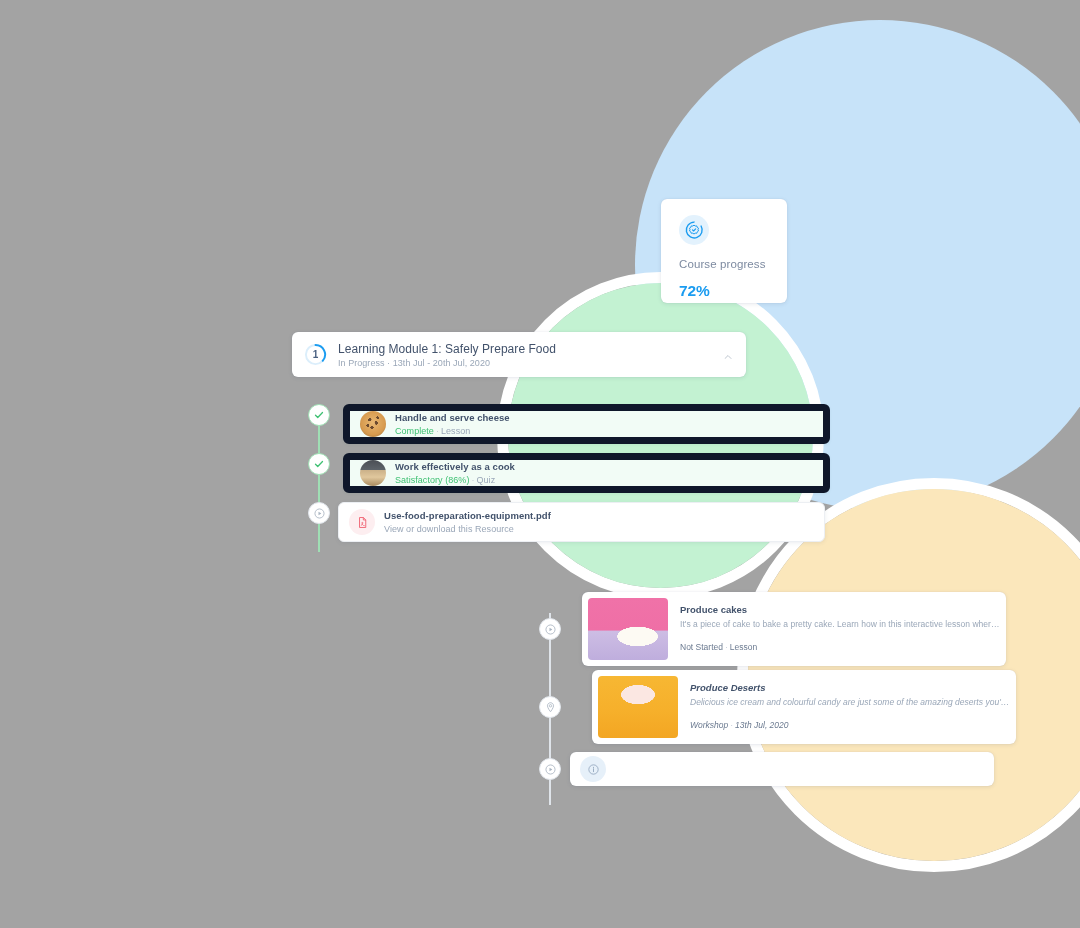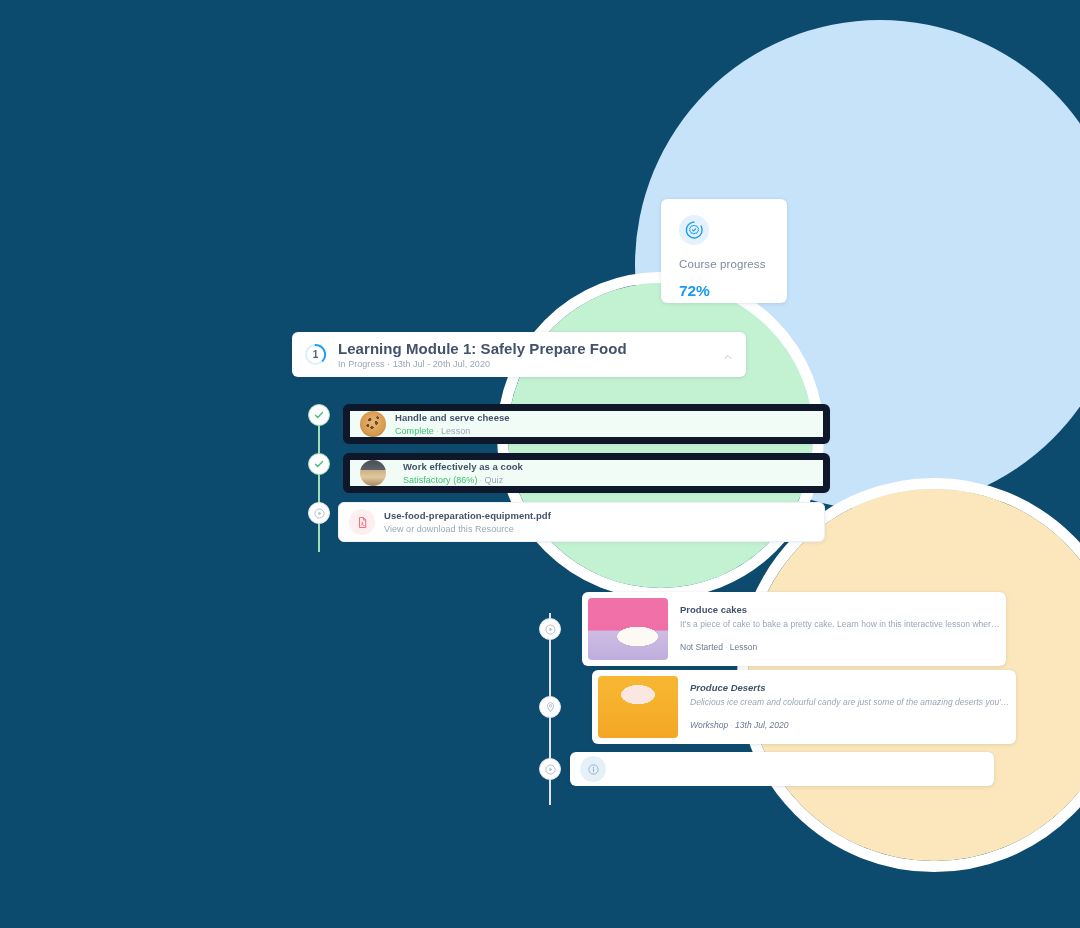--- a/index.html
+++ b/index.html
@@ -2,21 +2,21 @@
 <html><head>
 <meta charset="utf-8">
 <style>
   * { box-sizing: border-box; margin: 0; padding: 0; }
   html, body {
     width: 1080px; height: 928px;
     background: #ffffff;
     font-family: "Liberation Sans", sans-serif;
     overflow: hidden;
   }
-  #stage { position: relative; width: 1080px; height: 928px; overflow: hidden; background:#0c4a6e;padding-left:28px; }
+  #stage { position: relative; width: 1080px; height: 928px; overflow: hidden; background:#a3a3a3;padding-left:28px; }
 
   
   .blob { position: absolute; border-radius: 50%; }
   #blob-blue   { width: 490px; height: 490px; left: 635px; top: 20px;  background: #c7e3f9; }
   #blob-green  { width: 305px; height: 305px; left: 508px; top: 283px; background: #c3f2d2; }
   #blob-yellow { width: 372px; height: 372px; left: 748px; top: 489px; background: #fbe7bb; }
   
   #halo-green  { width: 327px; height: 327px; left: 497px; top: 272px;
                  background: transparent; border: 11px solid #ffffff; }
   #halo-yellow { width: 394px; height: 394px; left: 737px; top: 478px;
@@ -43,21 +43,21 @@
 
   
   #module-card { left: 292px; top: 332px; width: 454px; height: 45px; }
   .module-inner { display: flex; align-items: center; height: 100%; padding: 0 12px 0 12px; }
   .module-badge { position: relative; width: 23px; height: 23px; flex: 0 0 23px; margin-right: 11px; }
   .module-badge .num {
     position: absolute; inset: 0; display: flex; align-items: center; justify-content: center;
     font-size: 10px; color: #4a6080; font-weight: bold;
   }
   .module-text { flex: 1 1 auto; }
-  .module-title { font-size: 15px; font-weight: bold; color: #42526b; letter-spacing: .05px; }
+  .module-title { font-size: 12px; font-weight: normal; color: #42526b; letter-spacing: .05px; }
   .module-meta  { font-size: 9px; color: #9aa7b8; margin-top: 2px; letter-spacing: .05px; }
   .chevron { width: 12px; height: 12px; flex: 0 0 12px; opacity: .55; }
 
   
   #tl-upper { position: absolute; left: 308px; top: 404px; width: 22px; height: 150px; }
   #tl-upper .line {
     position: absolute; left: 10px; top: 12px; width: 1.6px; height: 136px; background: #9fdfb4;
   }
   #tl-lower { position: absolute; left: 539px; top: 603px; width: 22px; height: 200px; }
   #tl-lower .line {
@@ -74,21 +74,21 @@
   .row { position: absolute; border-radius: 6px; display: flex; align-items: center; }
   .row.complete {
     background: #f2fcf6; border: 7px solid #0f172a;
     box-shadow: 0 1px 3px rgba(60,110,80,.07);
   }
   .row.plain {
     background: #ffffff; border: 1px solid #eceff3;
     box-shadow: 0 1px 4px rgba(60,80,110,.10);
   }
   #row-cheese { left: 343px; top: 404px; width: 487px; height: 40px; }
-  #row-cook   { left: 343px; top: 453px; width: 487px; height: 40px; gap: 8px; }
+  #row-cook   { left: 343px; top: 453px; width: 487px; height: 40px; }
   #row-pdf    { left: 338px; top: 502px; width: 487px; height: 40px; }
   .row-thumb {
     width: 26px; height: 26px; border-radius: 50%; flex: 0 0 26px;
     margin-left: 10px; margin-right: 9px; overflow: hidden; position: relative;
   }
   .row-icon-wrap {
     width: 26px; height: 26px; border-radius: 50%; flex: 0 0 26px;
     margin-left: 10px; margin-right: 9px;
     display: flex; align-items: center; justify-content: center;
   }

